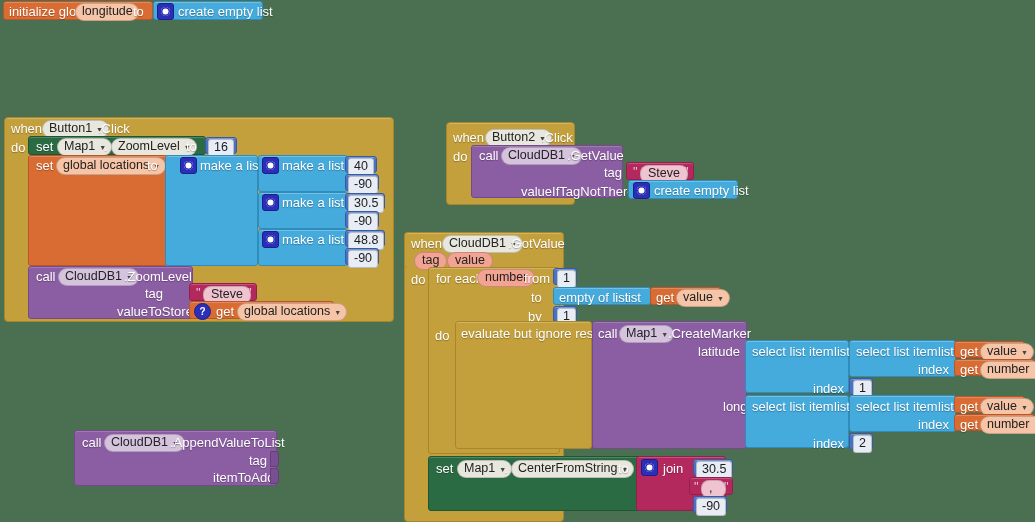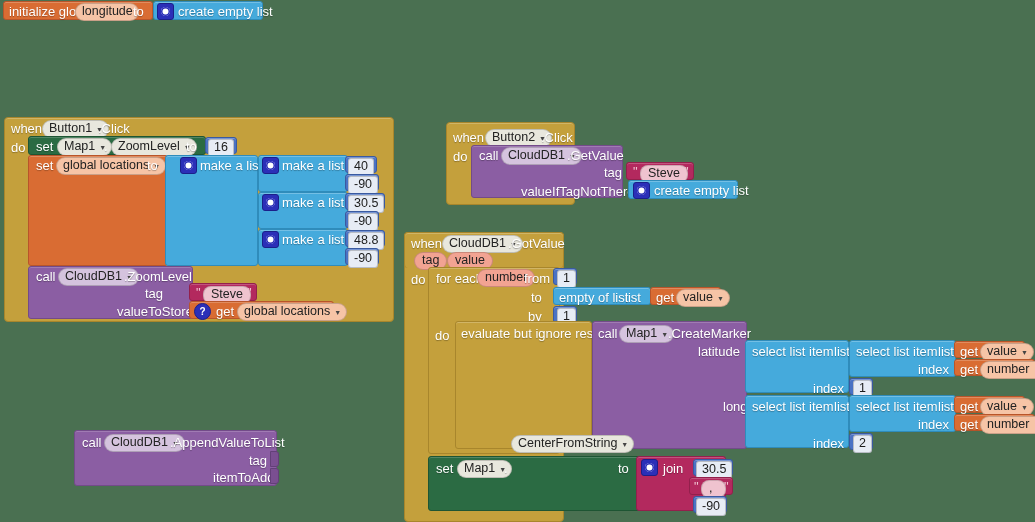--- a/index.html
+++ b/index.html
@@ -303,21 +303,21 @@
     <span class="car">▼</span>
   </div>
 
   <div class="blk set" style="left:428px;top:456px;width:225px;height:55px;"></div>
   <div class="lbl" style="left:436px;top:462px;">set</div>
   <div class="dd plain" style="left:457px;top:460px;">
     <span>Map1</span>
     <span class="car">▼</span>
   </div>
   <div class="lbl" style="left:504px;top:462px;">.</div>
-  <div class="dd plain" style="left:511px;top:435px;justify-content:center;">
+  <div class="dd plain" style="left:511px;top:460px;justify-content:center;">
     <span>CenterFromString</span>
     <span class="car">▼</span>
   </div>
   <div class="lbl" style="left:618px;top:462px;">to</div>
 
   <div class="blk txt" style="left:636px;top:456px;width:90px;height:55px;"></div>
   <div class="gear" style="left:641px;top:459px;"></div>
   <div class="lbl" style="left:663px;top:462px;">join</div>
   <div class="blk num" style="left:693px;top:459px;width:40px;height:17px;"></div>
   <div class="numf" style="left:696px;top:461px;">30.5</div>

